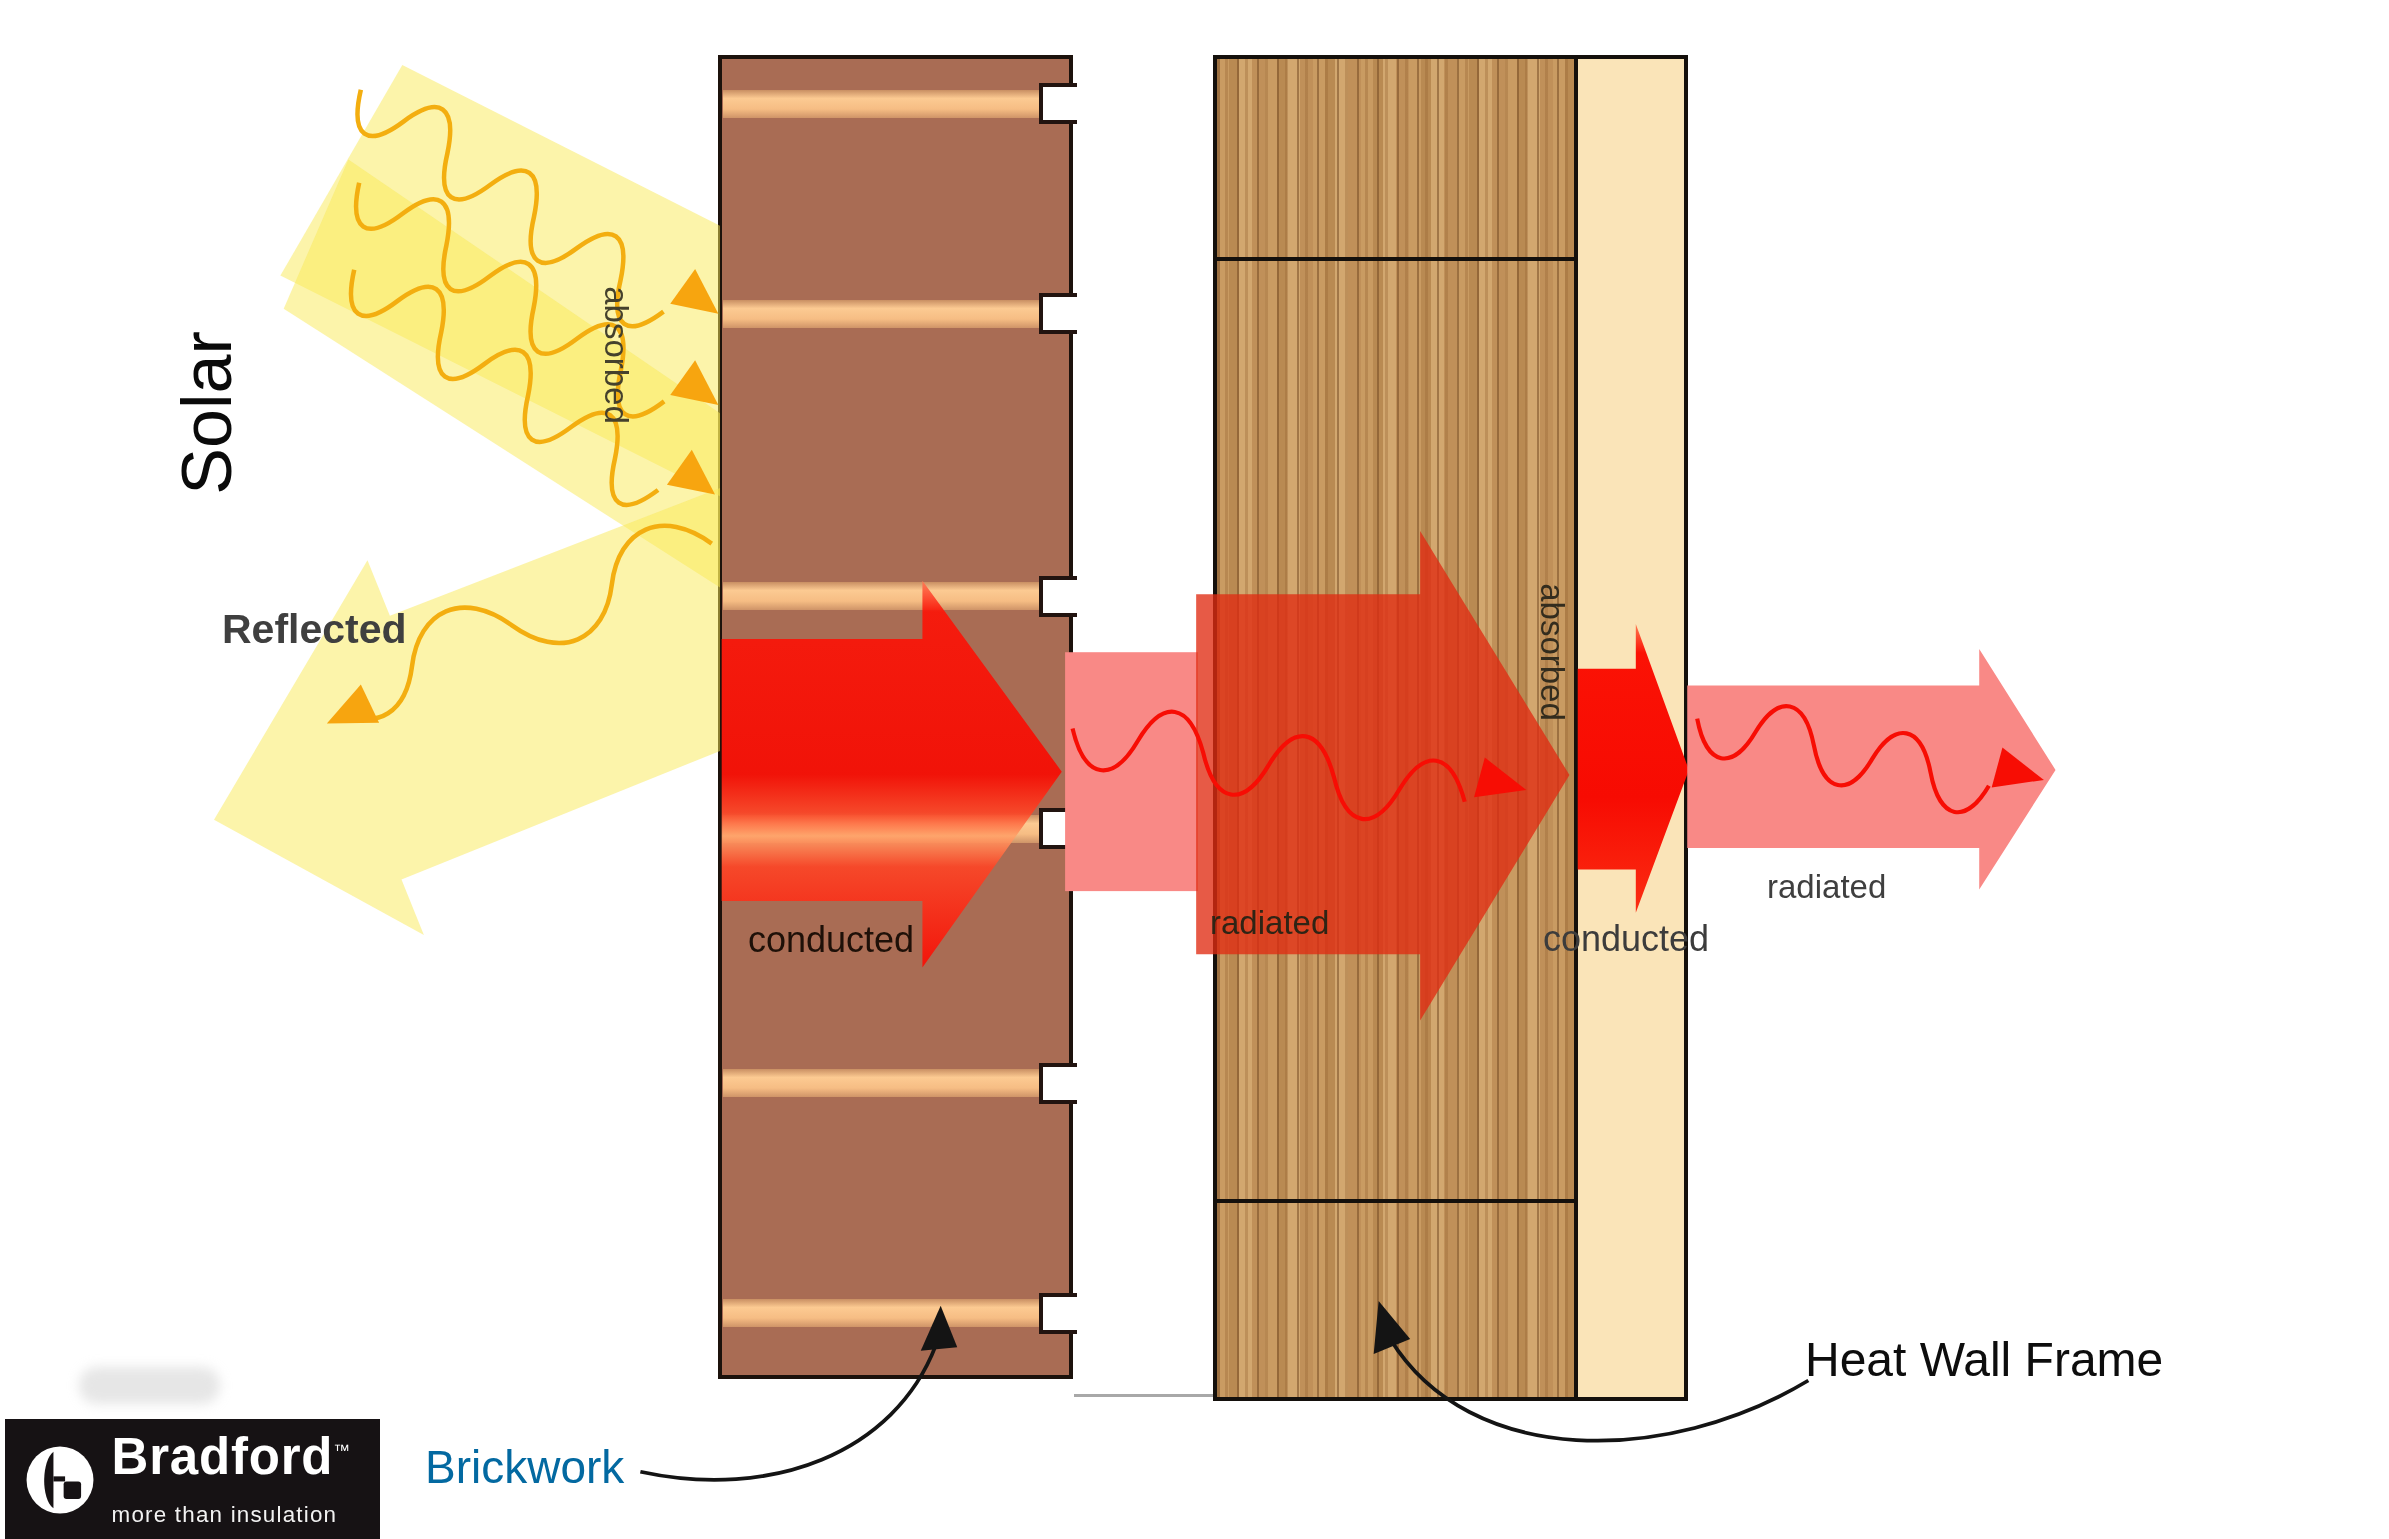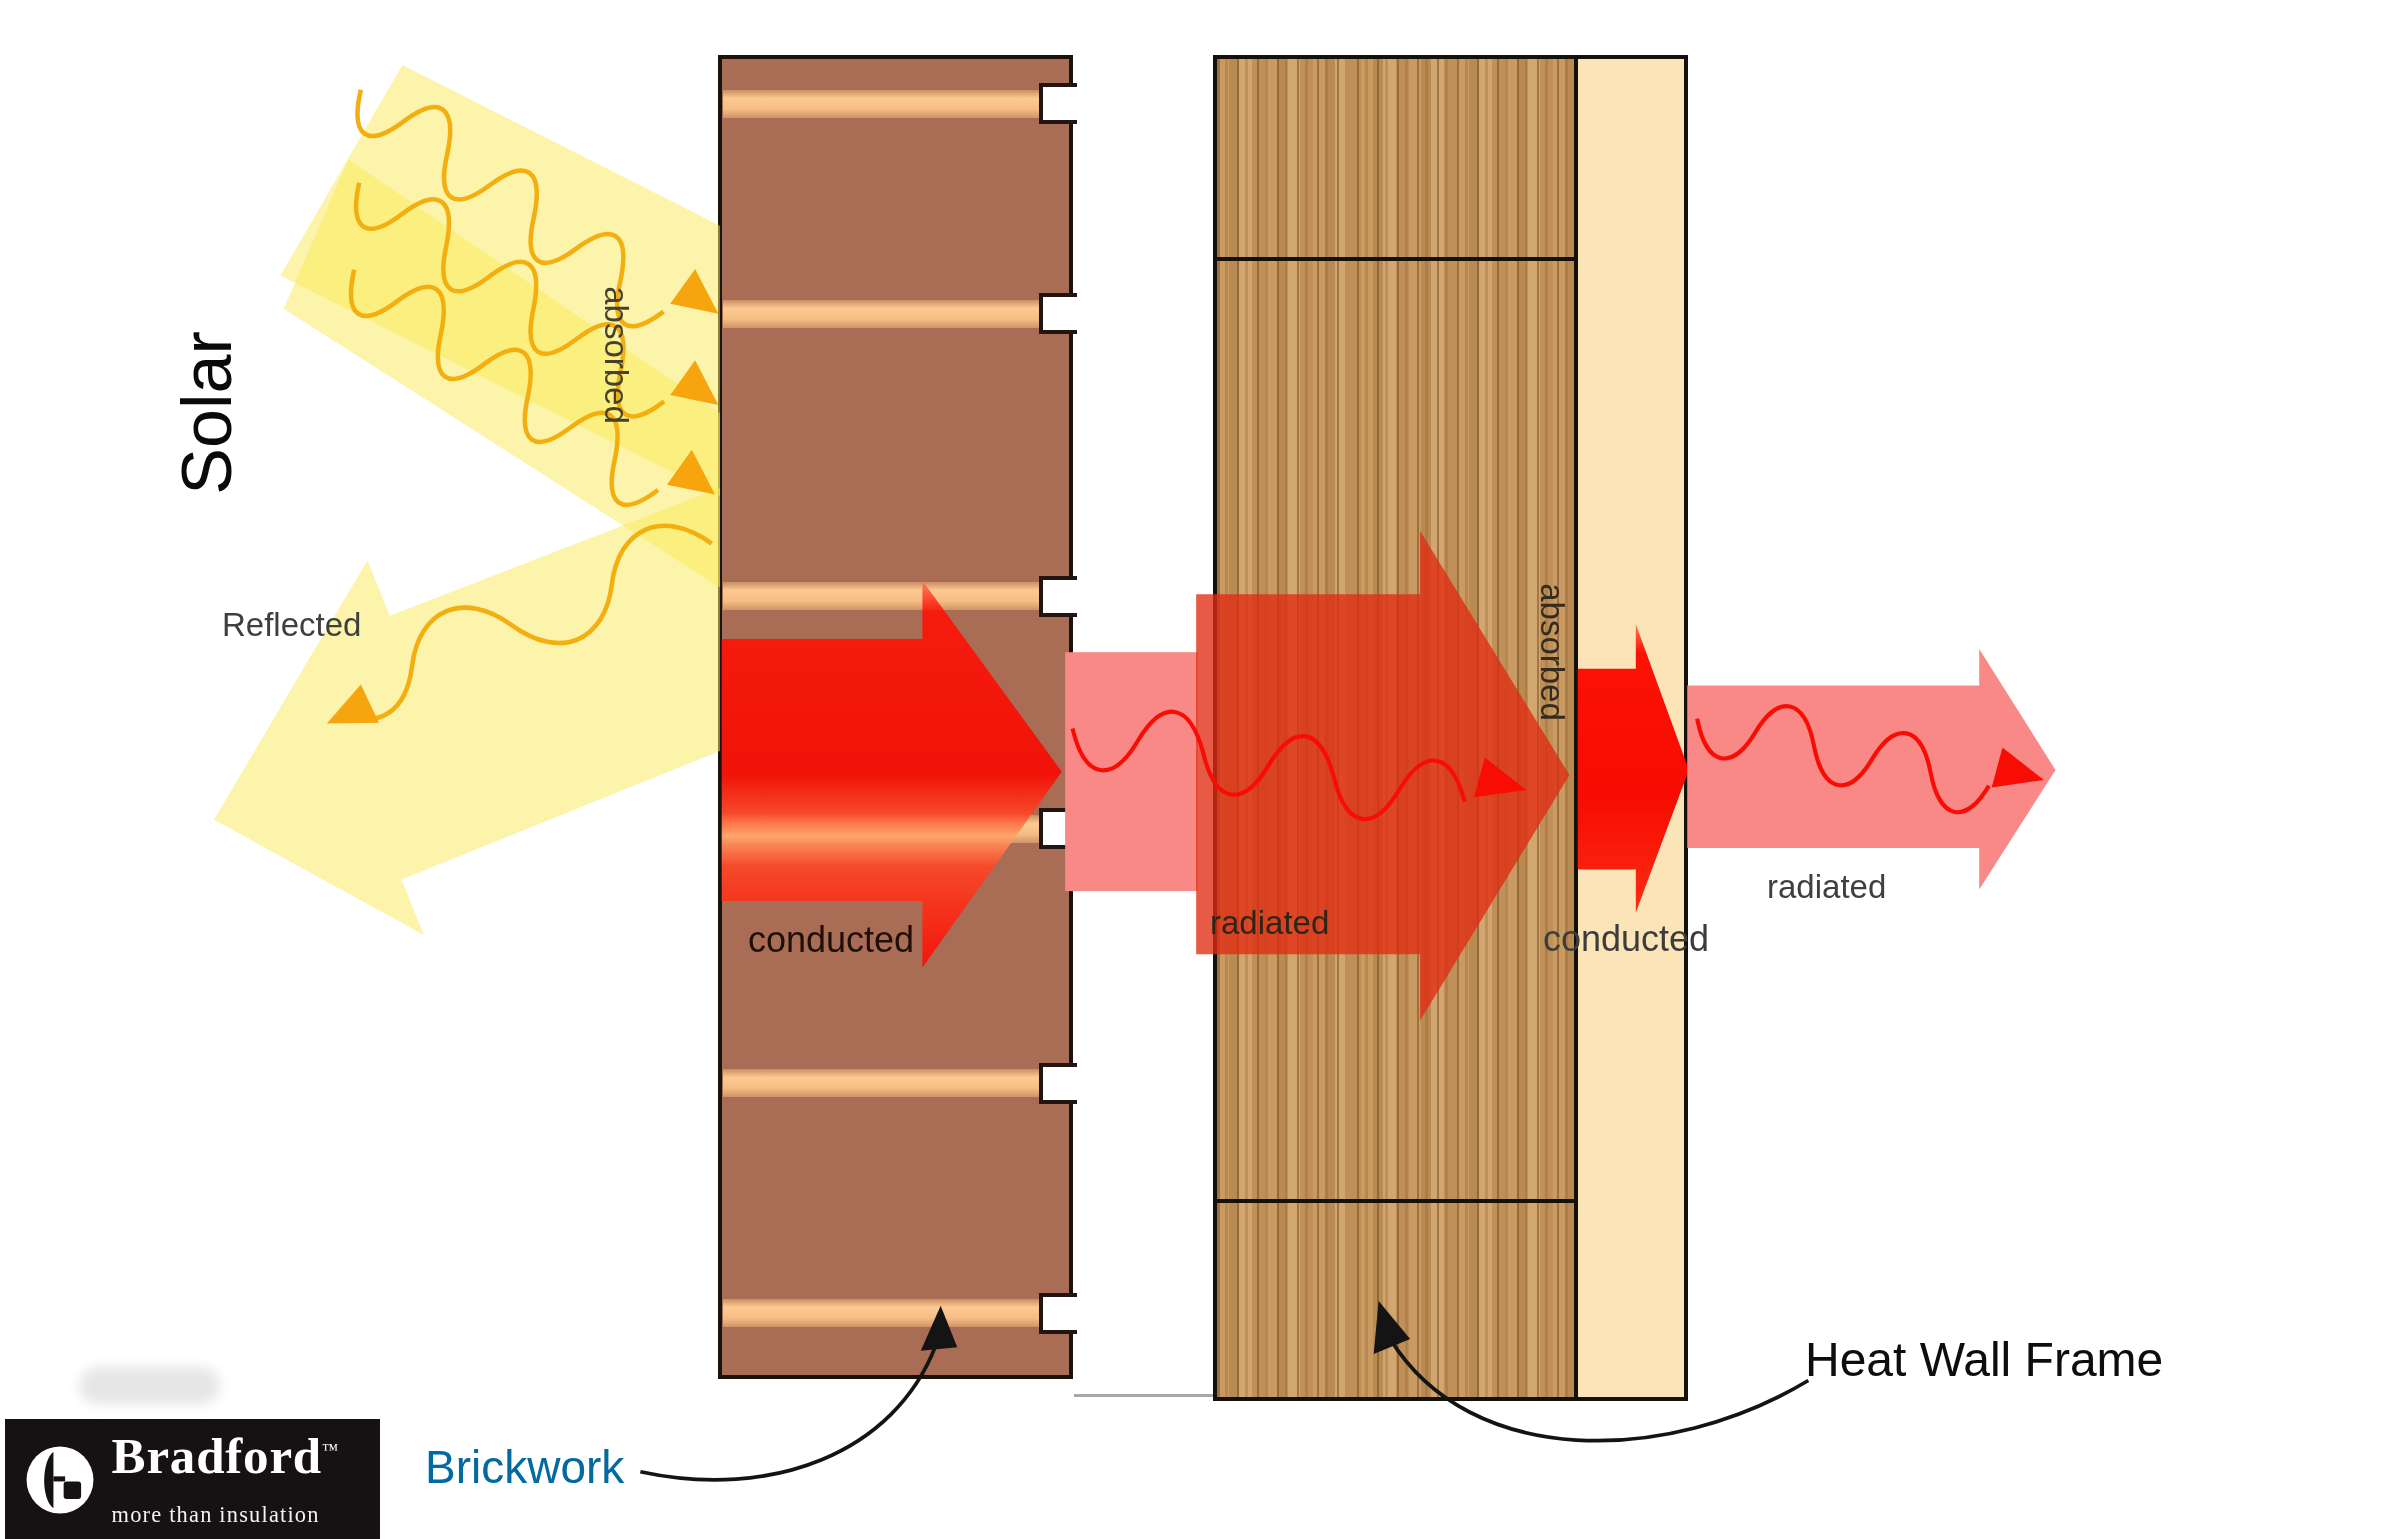--- a/index.html
+++ b/index.html
@@ -29,38 +29,38 @@
 
   
   .overlay{left:0;top:0;z-index:4;}
 
   
   .lbl{position:absolute;z-index:6;white-space:nowrap;}
   .lbl-solar{font-size:70px;color:#0a0a0a;transform:translate(-50%,-50%) rotate(-90deg);}
   .rot-cw{transform:translate(-50%,-50%) rotate(90deg);}
   .lbl-absorbed-outer{font-size:33px;color:#45412c;}
   .lbl-absorbed-frame{font-size:33px;color:#332c1e;}
-  .lbl-reflected{font-size:33px;color:#3f3f3f;}
+  .lbl-reflected{font-size:41px;color:#3f3f3f;font-weight:bold;}
   .lbl-conducted-brick{font-size:36px;color:#1e1008;}
   .lbl-radiated-cavity{font-size:33px;color:#2f2415;}
   .lbl-conducted-lining{font-size:36px;color:#3c3c3c;}
   .lbl-radiated-room{font-size:33px;color:#3f3f3f;}
   .lbl-brickwork{font-size:46px;color:#0369a1;}
   .lbl-wwf{font-size:48px;color:#0d0d0d;}
 
   
   .title-box{left:1731px;top:3.3px;width:654px;height:192px;background:#000;color:#fff;
              z-index:7;text-align:center;display:flex;flex-direction:column;justify-content:center;}
   .title-box div{font-size:56px;font-weight:bold;line-height:1.32;}
 
   
   .logo-box{left:5px;top:1419px;width:375px;height:121px;background:#161214;z-index:7;
             display:flex;align-items:center;}
   .logo-mark{margin-left:15px;flex:0 0 auto;}
-  .logo-text{margin-left:11.6px;color:#fff;font-family:Liberation Serif, serif;}
+  .logo-text{margin-left:11.6px;color:#fff;}
   .logo-brand{font-size:51px;font-weight:bold;letter-spacing:0.8px;line-height:1;}
   .logo-tm{font-size:16.6px;vertical-align:super;font-weight:normal;}
   .logo-tagline{font-size:22.4px;color:#f2f2f2;letter-spacing:1.2px;margin-top:20px;}
 </style>
 </head>
 <body>
 
 <div class="stage">
 
   <div class="abs smudge"></div>

